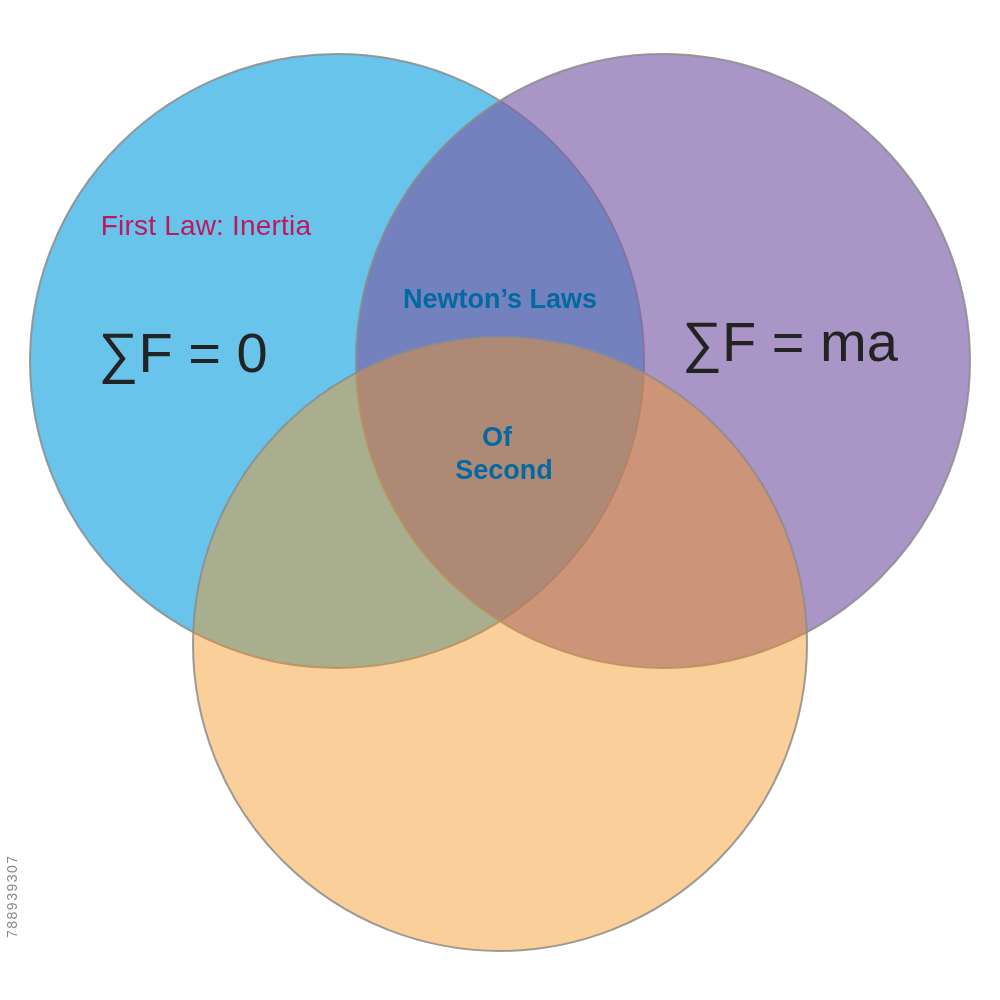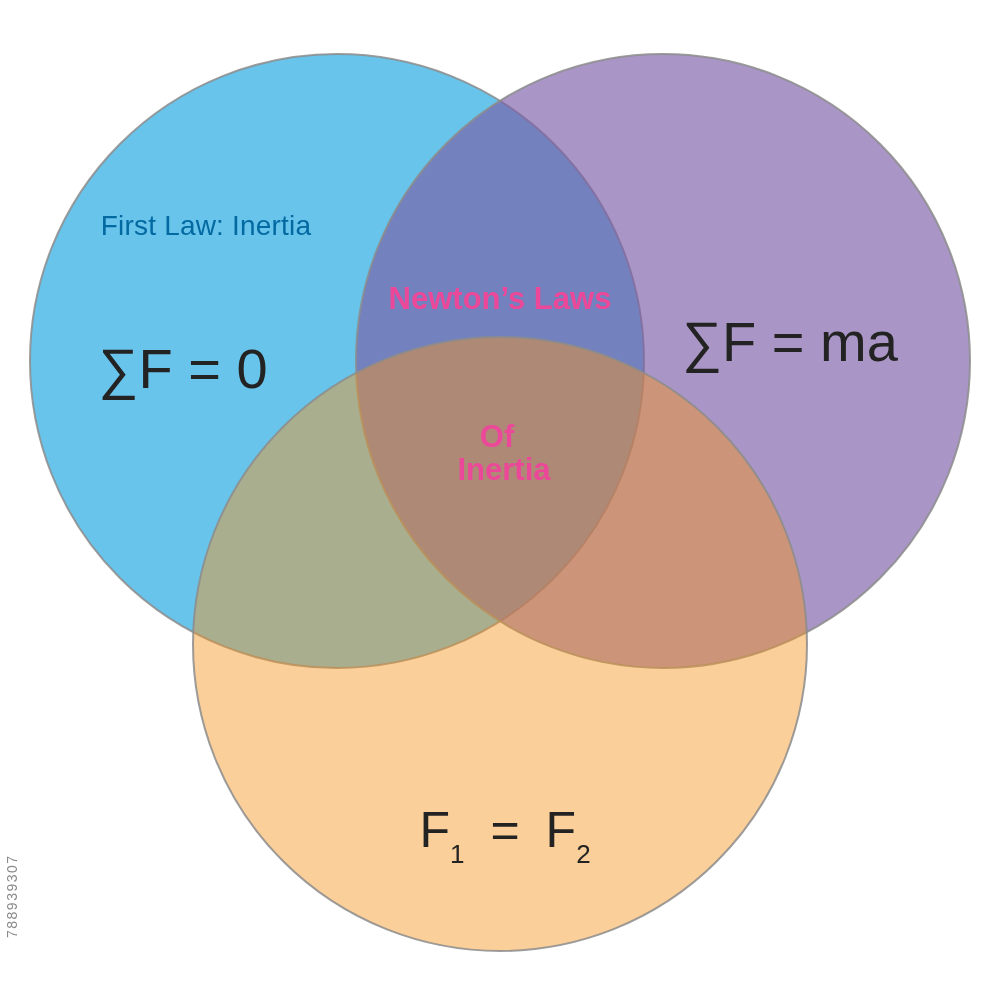--- a/index.html
+++ b/index.html
@@ -22,34 +22,34 @@
   }
   svg.venn {
     position: absolute;
     top: 0;
     left: 0;
   }
   .txt {
     position: absolute;
     transform: translate(-50%, -50%);
     white-space: nowrap;
-    color: #0369a1;
+    color: #be185d;
   }
   .circle-label {
     font-size: 28px;
     letter-spacing: 0.2px;
   }
   .formula {
     font-size: 56px;
     color: #232323;
   }
   .center-line {
     font-weight: bold;
-    font-size: 31px;
-    color: #ec4899;
+    font-size: 27px;
+    color: #0369a1;
   }
   .f-formula {
     font-size: 50px;
     color: #232323;
   }
   .f-formula .sub {
     display: inline-block;
     font-size: 26px;
     transform: translateY(16px);
   }
@@ -74,27 +74,24 @@
 
 <div class="stage">
 
   <svg class="venn" width="1000" height="1000" viewBox="0 0 1000 1000">
     <circle cx="337" cy="361" r="307" fill-opacity="0.70" stroke="#8c8c8c" stroke-width="2" stroke-opacity="0.85" fill="#29ABE2"></circle>
     <circle cx="663" cy="361" r="307" fill-opacity="0.65" stroke="#8c8c8c" stroke-width="2" stroke-opacity="0.85" fill="#7B5EA7"></circle>
     <circle cx="500" cy="644" r="307" fill-opacity="0.45" stroke="#8c8c8c" stroke-width="2" stroke-opacity="0.85" fill="#F7941D"></circle>
   </svg>
 
   <div class="txt circle-label" style="left:206px; top:226px;">First Law: Inertia</div>
-  <div class="txt formula" style="left:183px; top:352px;margin-top:16px;">∑F = 0</div>
+  <div class="txt formula" style="left:183px; top:352px;">∑F = 0</div>
 
   <div class="txt formula" style="left:790px; top:341px;">∑F = ma</div>
 
   <div class="txt center-line" style="left:500px; top:299px;">Newton’s Laws</div>
   <div class="txt center-line" style="left:497px; top:390px;margin-top:47px;">Of</div>
-  <div class="txt center-line" style="left:504px; top:470px;">Inertia</div>
+  <div class="txt center-line" style="left:504px; top:470px;">Second</div>
 
-  <div class="txt f-formula" style="left:505px; top:830px;">
-    <span>F</span><span class="sub">1</span><span class="eq">=</span><span>F</span><span class="sub">2</span>
-  </div>
 
   <div class="watermark">788939307</div>
 
 </div>
 
 </body></html>

